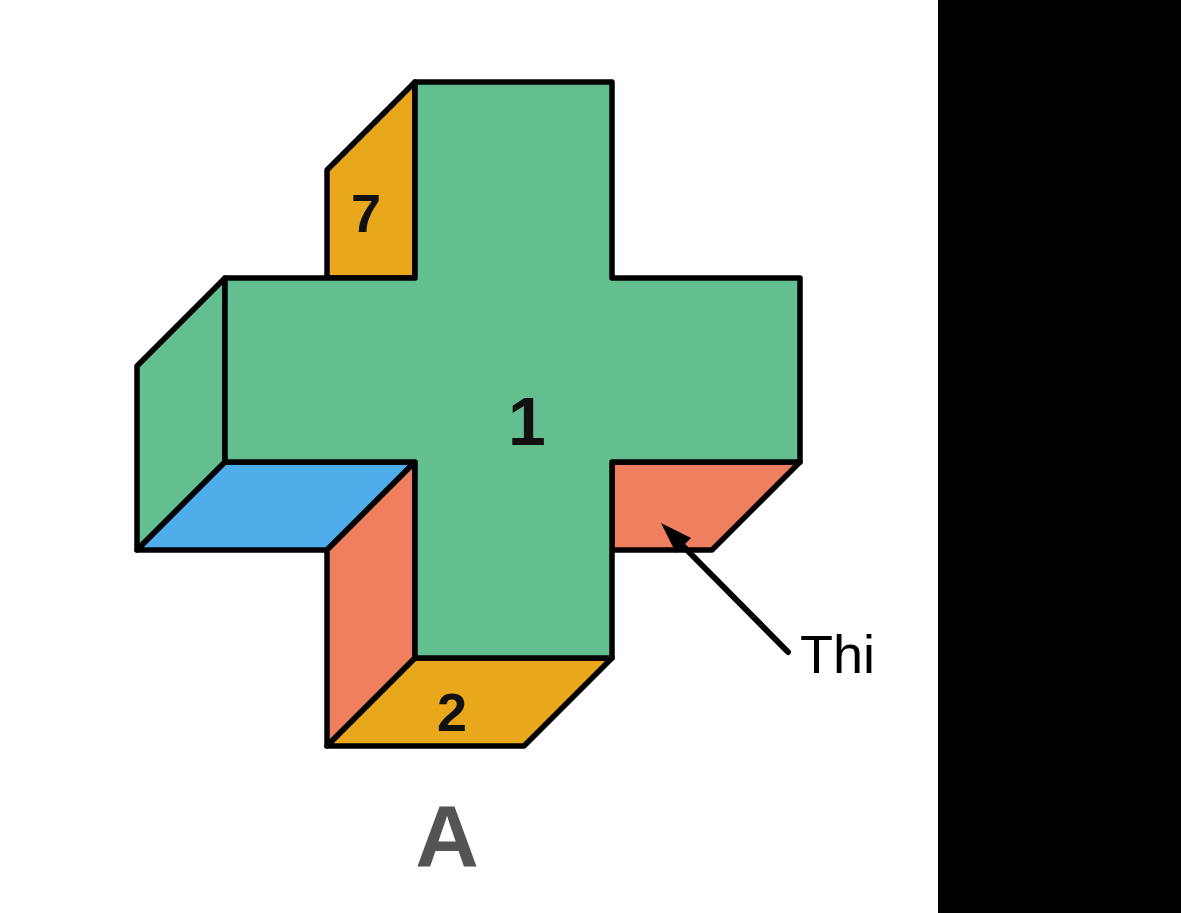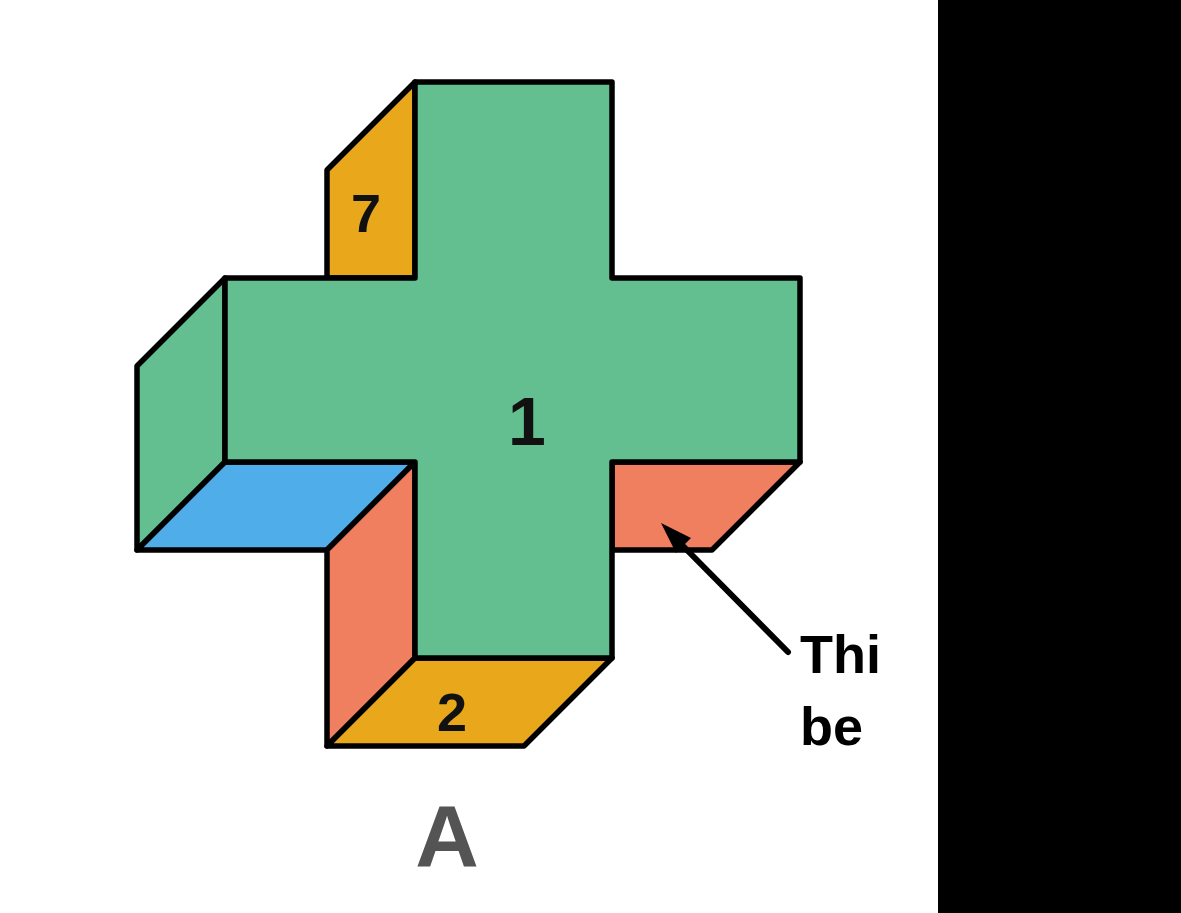--- a/index.html
+++ b/index.html
@@ -22,21 +22,21 @@
   }
   svg.diagram {
     position: absolute;
     left: 0; top: 0;
   }
   svg.diagram text {
     font-family: "Liberation Sans", sans-serif;
   }
   .annotation {
     position: absolute;
-    font-weight: bold;
+    font-weight: normal;
     white-space: nowrap;
     z-index: 5;
   }
   .overlay {
     position: absolute;
     z-index: 10;
   }
 </style>
 </head>
 <body>
@@ -54,18 +54,17 @@
       <text x="366" y="232" text-anchor="middle" font-size="54" font-weight="bold" fill="#111111">7</text>
       <text x="452" y="731" text-anchor="middle" font-size="54" font-weight="bold" fill="#111111">2</text>
       <text x="527" y="445" text-anchor="middle" font-size="68" font-weight="bold" fill="#111111">1</text>
       <text x="447" y="866" text-anchor="middle" font-size="88" font-weight="600" fill="#545454">A</text>
       <line x1="788" y1="652" x2="683" y2="546" stroke="#000000" stroke-width="6" stroke-linecap="round"></line>
       <polygon points="661,523 691,538 676,553" fill="#000000"></polygon>
     </svg>
 
   <div class="annotation" style="left: 800px; top: 618px; font-size: 54px; line-height: 72px; color: rgb(0, 0, 0);">
     <div>Thi</div>
-    <div>be</div>
   </div>
 
   <div class="overlay" style="left: 938px; top: 0px; width: 243px; height: 913px; background: rgb(0, 0, 0);"></div>
 
 </div>
 
 </body></html>

